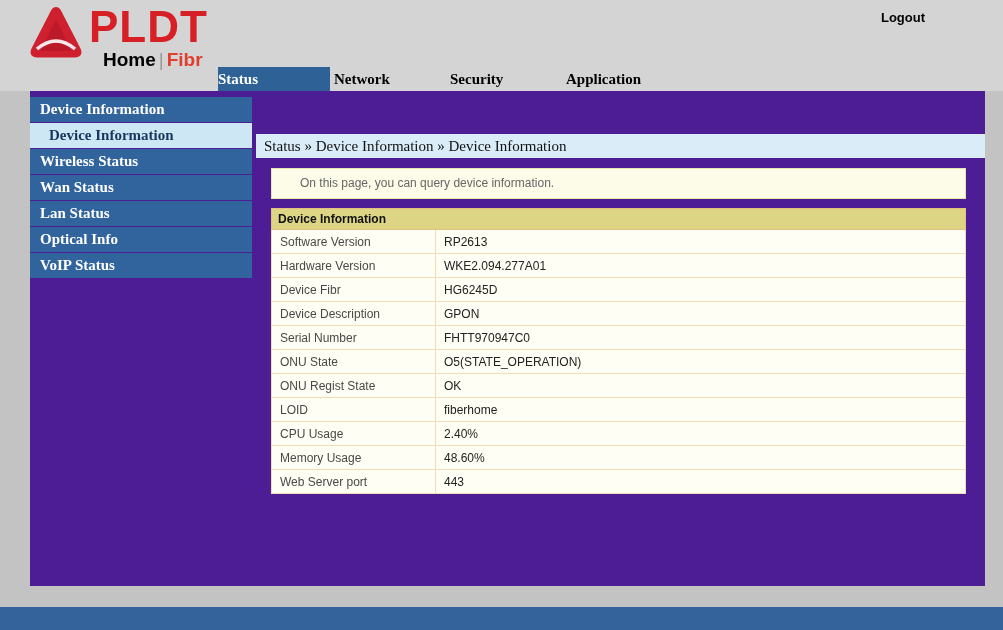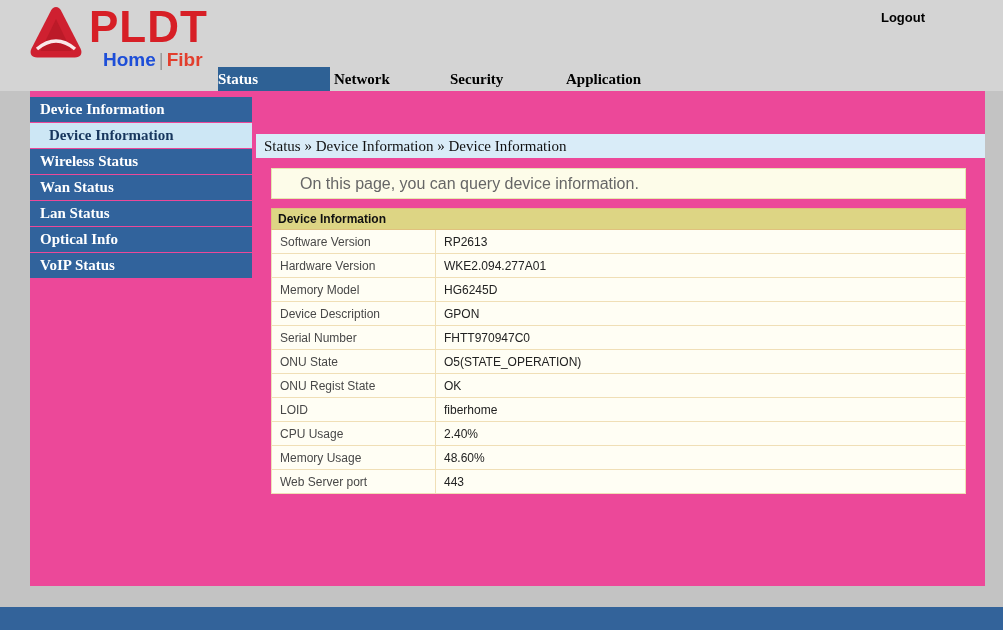--- a/index.html
+++ b/index.html
@@ -23,21 +23,21 @@
     display: flex; align-items: flex-start;
   }
   .logo-mark { width: 56px; height: 58px; }
   .logo-text { margin-left: 5px; }
   .brand {
     font-size: 44px; font-weight: bold; color: #d71f26;
     line-height: 46px; letter-spacing: 1px;
     font-family: "Liberation Sans", sans-serif;
   }
   .sub { font-size: 19px; font-weight: bold; padding-left: 14px; margin-top: -1px; }
-  .sub .home { color: #1d4ed8; }
+  .sub .home { color: #000000; }
   .sub .sep  { color: #9a9a9a; font-weight: normal; padding: 0 3px; }
   .sub .fibr { color: #e23e2d; text-align: right; }
   .logout {
     position: absolute; top: 10px; right: 78px;
     font-size: 13px; font-weight: bold; color: #000;
     cursor: pointer;
   }
 
   
   .nav-tabs {
@@ -50,21 +50,21 @@
     font-weight: bold; font-size: 15px;
     line-height: 24px; color: #000;
     cursor: pointer;
   }
   .tab.active { background: #2e6195; color: #fff; }
 
   
   .content {
     position: absolute; left: 30px; top: 91px;
     width: 955px; height: 495px;
-    background: #ec4899;
+    background: #4c1d95;
   }
 
   
   .sidebar { position: absolute; left: 0; top: 6px; width: 222px; }
   .side-item {
     height: 25px; line-height: 25px; margin-bottom: 1px;
     background: #31639c; color: #ffffff;
     font-family: "Liberation Serif", serif;
     font-weight: bold; font-size: 15px;
     padding-left: 10px; cursor: pointer;
@@ -79,21 +79,21 @@
   .breadcrumb {
     height: 24px; line-height: 24px;
     background: #d9ecf8;
     font-family: "Liberation Serif", serif;
     font-size: 15px; color: #111;
     padding-left: 8px;
   }
   .notice {
     margin: 10px 19px 0 15px; height: 31px; line-height: 29px;
     background: #fdfce9; border: 1px solid #e6e6ae;
-    color: #666; font-size: 16px; padding-left: 28px;
+    color: #666; font-size: 12px; padding-left: 28px;
   }
   .device-table {
     margin: 9px 19px 0 15px;
     width: calc(100% - 34px);
     border-collapse: collapse;
     font-size: 12px;
   }
   .device-table th.table-title {
     background: #ddd584;
     border: 1px solid #e0c17e;
@@ -166,21 +166,21 @@
       <tbody>
           <tr>
             <td class="label-cell">Software Version</td>
             <td class="value-cell">RP2613</td>
           </tr>
           <tr>
             <td class="label-cell">Hardware Version</td>
             <td class="value-cell">WKE2.094.277A01</td>
           </tr>
           <tr>
-            <td class="label-cell">Memory Model</td>
+            <td class="label-cell">Device Fibr</td>
             <td class="value-cell">HG6245D</td>
           </tr>
           <tr>
             <td class="label-cell">Device Description</td>
             <td class="value-cell">GPON</td>
           </tr>
           <tr>
             <td class="label-cell">Serial Number</td>
             <td class="value-cell">FHTT970947C0</td>
           </tr>

